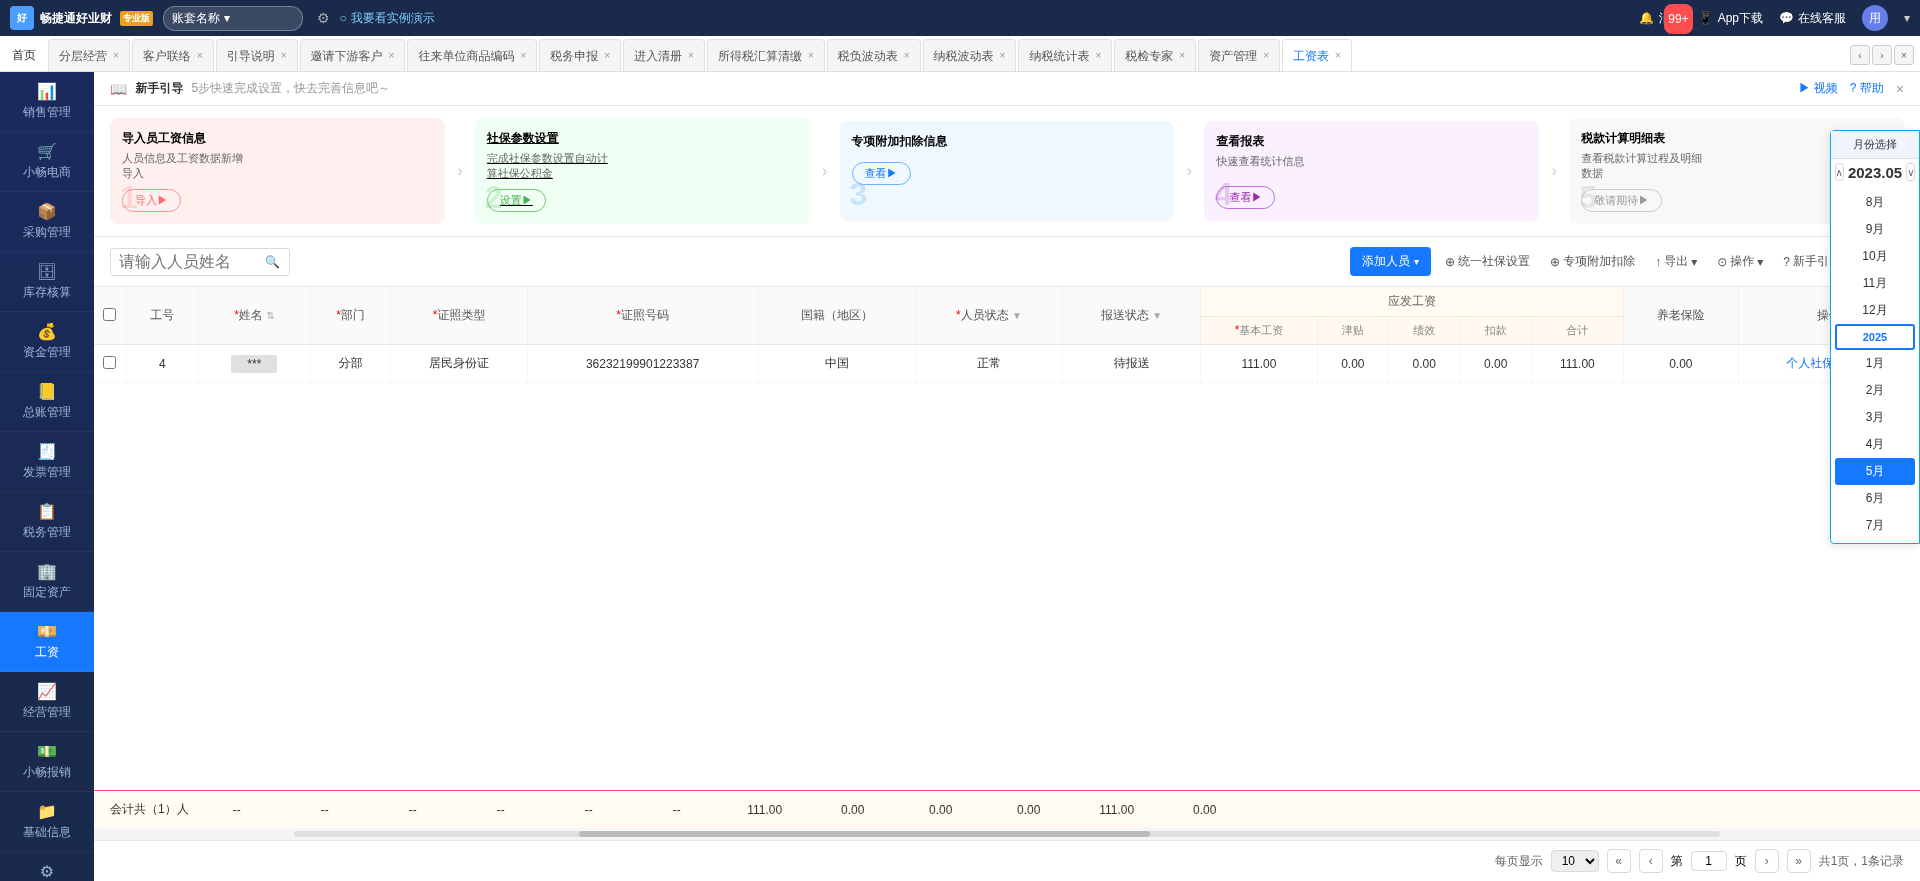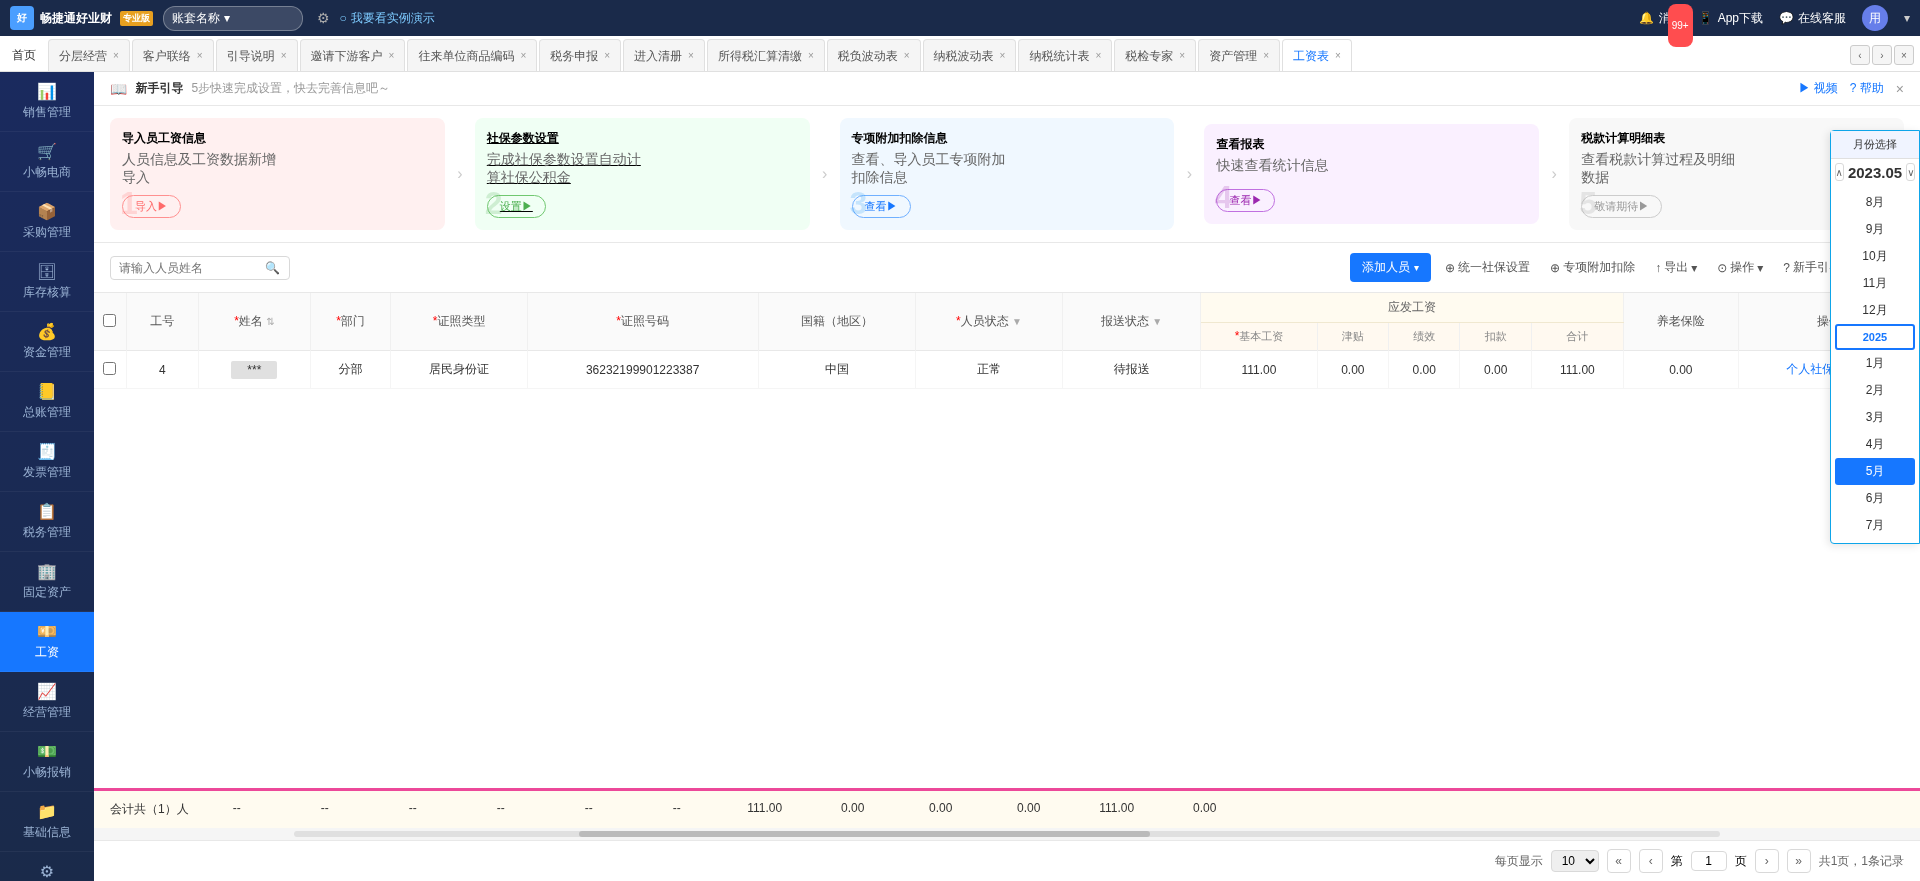--- a/index.html
+++ b/index.html
@@ -69,22 +69,22 @@
       position: relative;
       display: flex; align-items: center; gap: 4px;
       color: #fff; cursor: pointer; font-size: 12px;
     }
     .notification-btn .badge {
       position: absolute;
       top: -6px; right: -10px;
       background: #ff4d4f;
       color: #fff;
       border-radius: 8px;
-      padding: 16px 4px;
-      font-size: 10px;
+      padding: 8px 4px;
+      font-size: 12px;
       min-width: 16px;
       text-align: center;
     }
     .action-link {
       display: flex; align-items: center; gap: 4px;
       color: #fff; cursor: pointer; font-size: 12px;
     }
     .avatar {
       width: 26px; height: 26px;
       background: #667eea;
@@ -238,21 +238,21 @@
       position: absolute;
       bottom: 8px;
       left: 10px;
     }
     .step-card.pink .step-number { color: #ff6b6b; }
     .step-card.green .step-number { color: #4caf50; }
     .step-card.blue-light .step-number { color: #2196f3; }
     .step-card.purple .step-number { color: #9c27b0; }
     .step-card.gray .step-number { color: #999; }
     .step-title { font-weight: bold; font-size: 12px; margin-bottom: 4px; }
-    .step-desc { font-size: 14px; color: #666; flex: 1; }
+    .step-desc { font-size: 11px; color: #666; flex: 1; }
     .step-btn {
       display: inline-block;
       border: 1px solid;
       border-radius: 12px;
       padding: 3px 12px;
       font-size: 11px;
       cursor: pointer;
       margin-top: 8px;
       width: fit-content;
     }
@@ -281,21 +281,21 @@
     .search-input-wrap {
       display: flex;
       align-items: center;
       border: 1px solid #d9d9d9;
       border-radius: 4px;
       padding: 4px 8px;
       gap: 6px;
       width: 180px;
     }
     .search-input-wrap input {
-      border: none; outline: none; font-size: 12px; width: 140px; color: #333;
+      border: none; outline: none; font-size: 16px; width: 140px; color: #333;
     }
     .toolbar-spacer { flex: 1; }
     .add-btn {
       background: #1677ff;
       color: #fff;
       border: none;
       border-radius: 4px;
       padding: 6px 12px;
       cursor: pointer;
       display: flex; align-items: center; gap: 4px;
@@ -357,23 +357,24 @@
       display: flex; gap: 6px; justify-content: center;
     }
     .action-link-item {
       color: #1677ff; cursor: pointer;
     }
     .required-star { color: red; }
 
     
     .table-footer {
       background: #fffbf0;
-      border-top: 3px solid #ec4899;
+      border-top: 1px solid #ec4899;
       padding: 10px 16px;
       display: flex;
+      align-items: center;
       gap: 8px;
       font-size: 12px;
       color: #333;
     }
     .footer-cell {
       min-width: 80px;
       text-align: center;
     }
     .footer-num { color: #333; }
 
@@ -695,21 +696,20 @@
       <div class="step-card green">
         <div class="step-title">社保参数设置</div>
         <div class="step-desc">完成社保参数设置自动计<br>算社保公积金</div>
         <button class="step-btn green">设置▶</button>
         <div class="step-number">2</div>
       </div>
       <div class="step-arrow">›</div>
 
       <div class="step-card blue-light">
         <div class="step-title">专项附加扣除信息</div>
-        <div class="step-desc">查看、导入员工专项附加<br>扣除信息</div>
         <button class="step-btn blue">查看▶</button>
         <div class="step-number">3</div>
       </div>
       <div class="step-arrow">›</div>
 
       <div class="step-card purple">
         <div class="step-title">查看报表</div>
         <div class="step-desc">快速查看统计信息</div>
         <button class="step-btn purple">查看▶</button>
         <div class="step-number">4</div>

